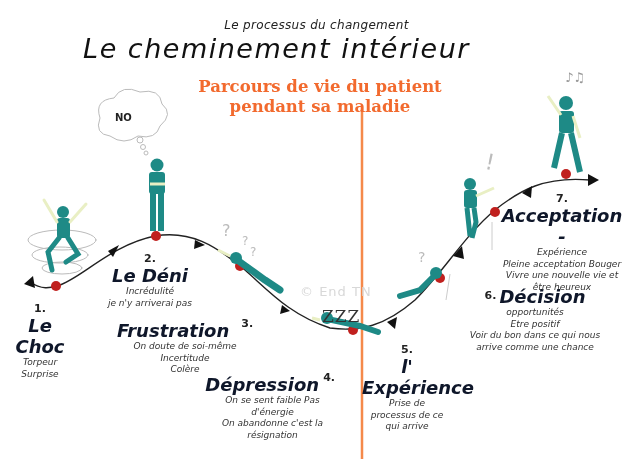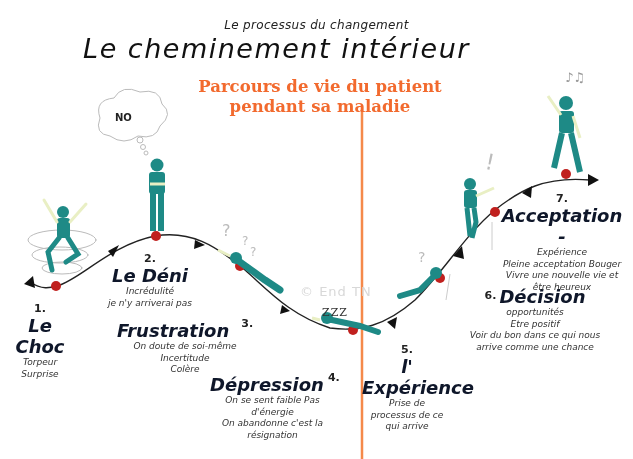--- a/index.html
+++ b/index.html
@@ -109,21 +109,21 @@
     <rect x="559" y="111" width="15" height="22" rx="3" fill="#1e8a86"></rect>
     <path d="M561 115 L548 96 M573 116 L580 138" stroke="#e9efc4" stroke-width="3"></path>
     <path d="M562 133 L554 168 M571 133 L580 172" stroke="#1e8a86" stroke-width="6" fill="none"></path>
   </g>
 
   <line x1="450" y1="274" x2="446" y2="300" stroke="#ccc" stroke-width="1"></line>
   <line x1="492" y1="222" x2="492" y2="250" stroke="#ccc" stroke-width="1"></line>
 </svg>
 
 <div class="abs" style="left:115px; top:112px; font-size:10px; font-weight:bold; color:#222;">NO</div>
-<div class="abs" style="left:322px; top:306px; font-size:11px; font-family:'DejaVu Serif', serif; color:#333; letter-spacing:1px;">ZZZ</div>
+<div class="abs" style="left:322px; top:306px; font-size:17px; font-family:'DejaVu Serif', serif; color:#333; letter-spacing:1px;">ZZZ</div>
 <div class="abs watermark">© End TN</div>
 
 <div class="abs stage" style="left:10px; top:302px; width:60px;">
   <div class="num">1.</div>
   <div class="name">Le Choc</div>
   <div class="desc">
     <div>Torpeur</div>
     <div>Surprise</div>
   </div>
 </div>
@@ -143,21 +143,21 @@
     <div class="num" style="position:relative; top:-10px;">3.</div>
   </div>
   <div class="desc">
     <div>On doute de soi-même</div>
     <div>Incertitude</div>
     <div>Colère</div>
   </div>
 </div>
 
 <div class="abs stage" style="left:210px; top:374px; width:125px;">
-  <div style="display:flex; align-items:baseline; justify-content:flex-start; gap:4px;">
+  <div style="display:flex; align-items:baseline; justify-content:flex-end; gap:4px;">
     <div class="name">Dépression</div>
     <div class="num" style="position:relative; top:-10px;">4.</div>
   </div>
   <div class="desc">
     <div>On se sent faible Pas</div>
     <div>d'énergie</div>
     <div>On abandonne c'est la</div>
     <div>résignation</div>
   </div>
 </div>

